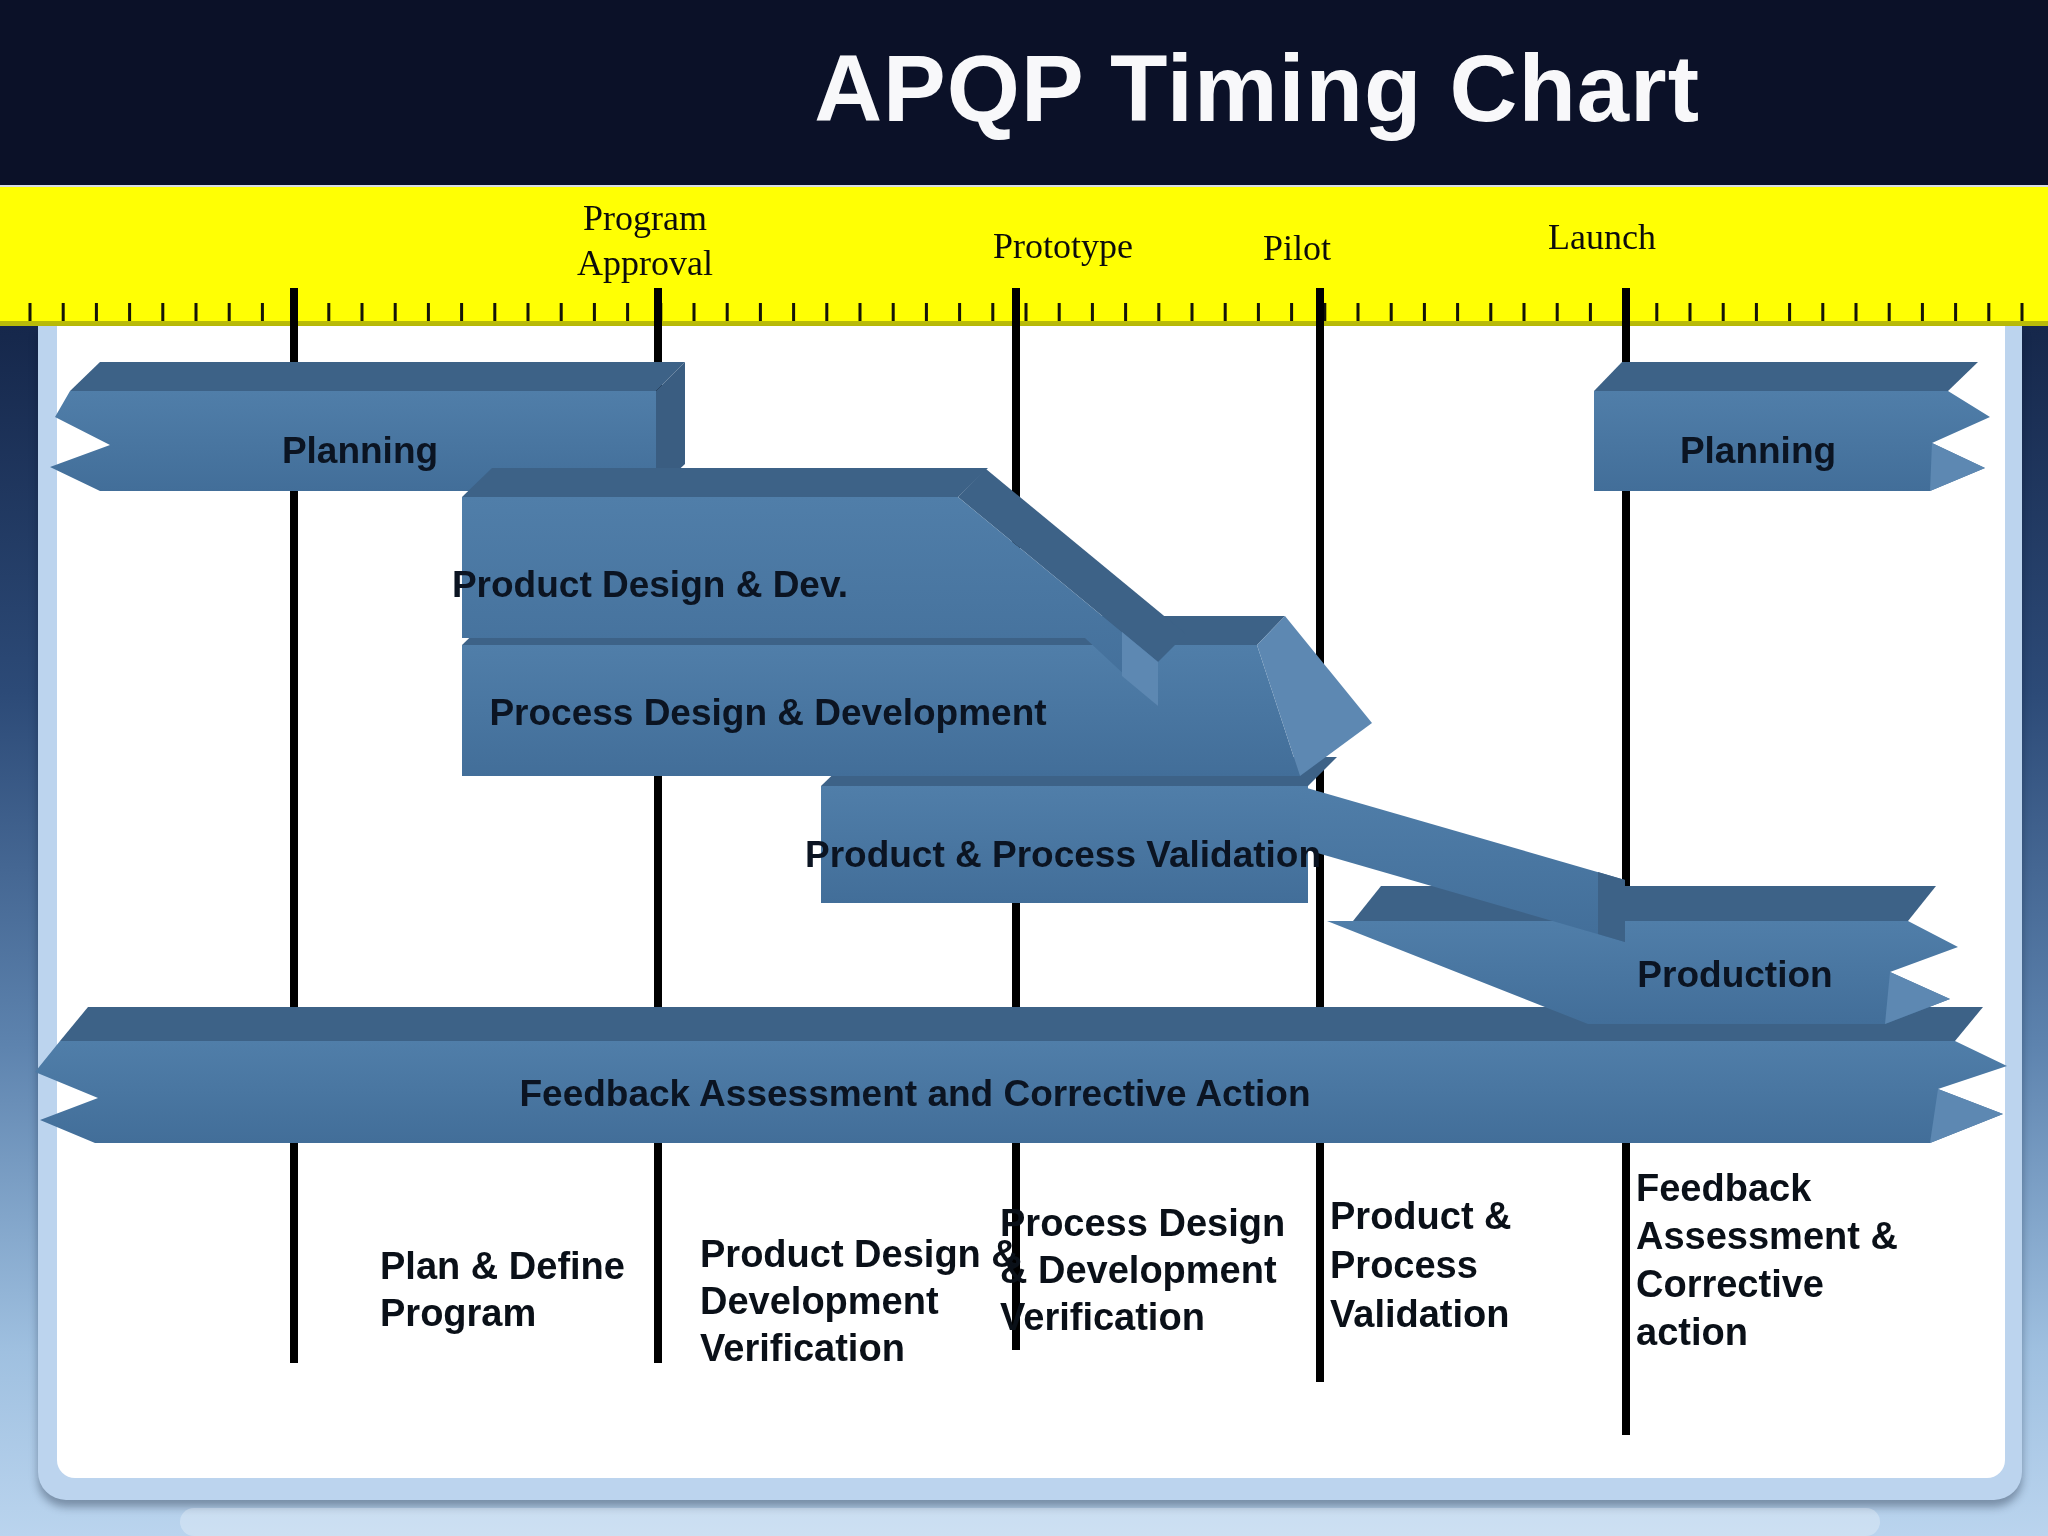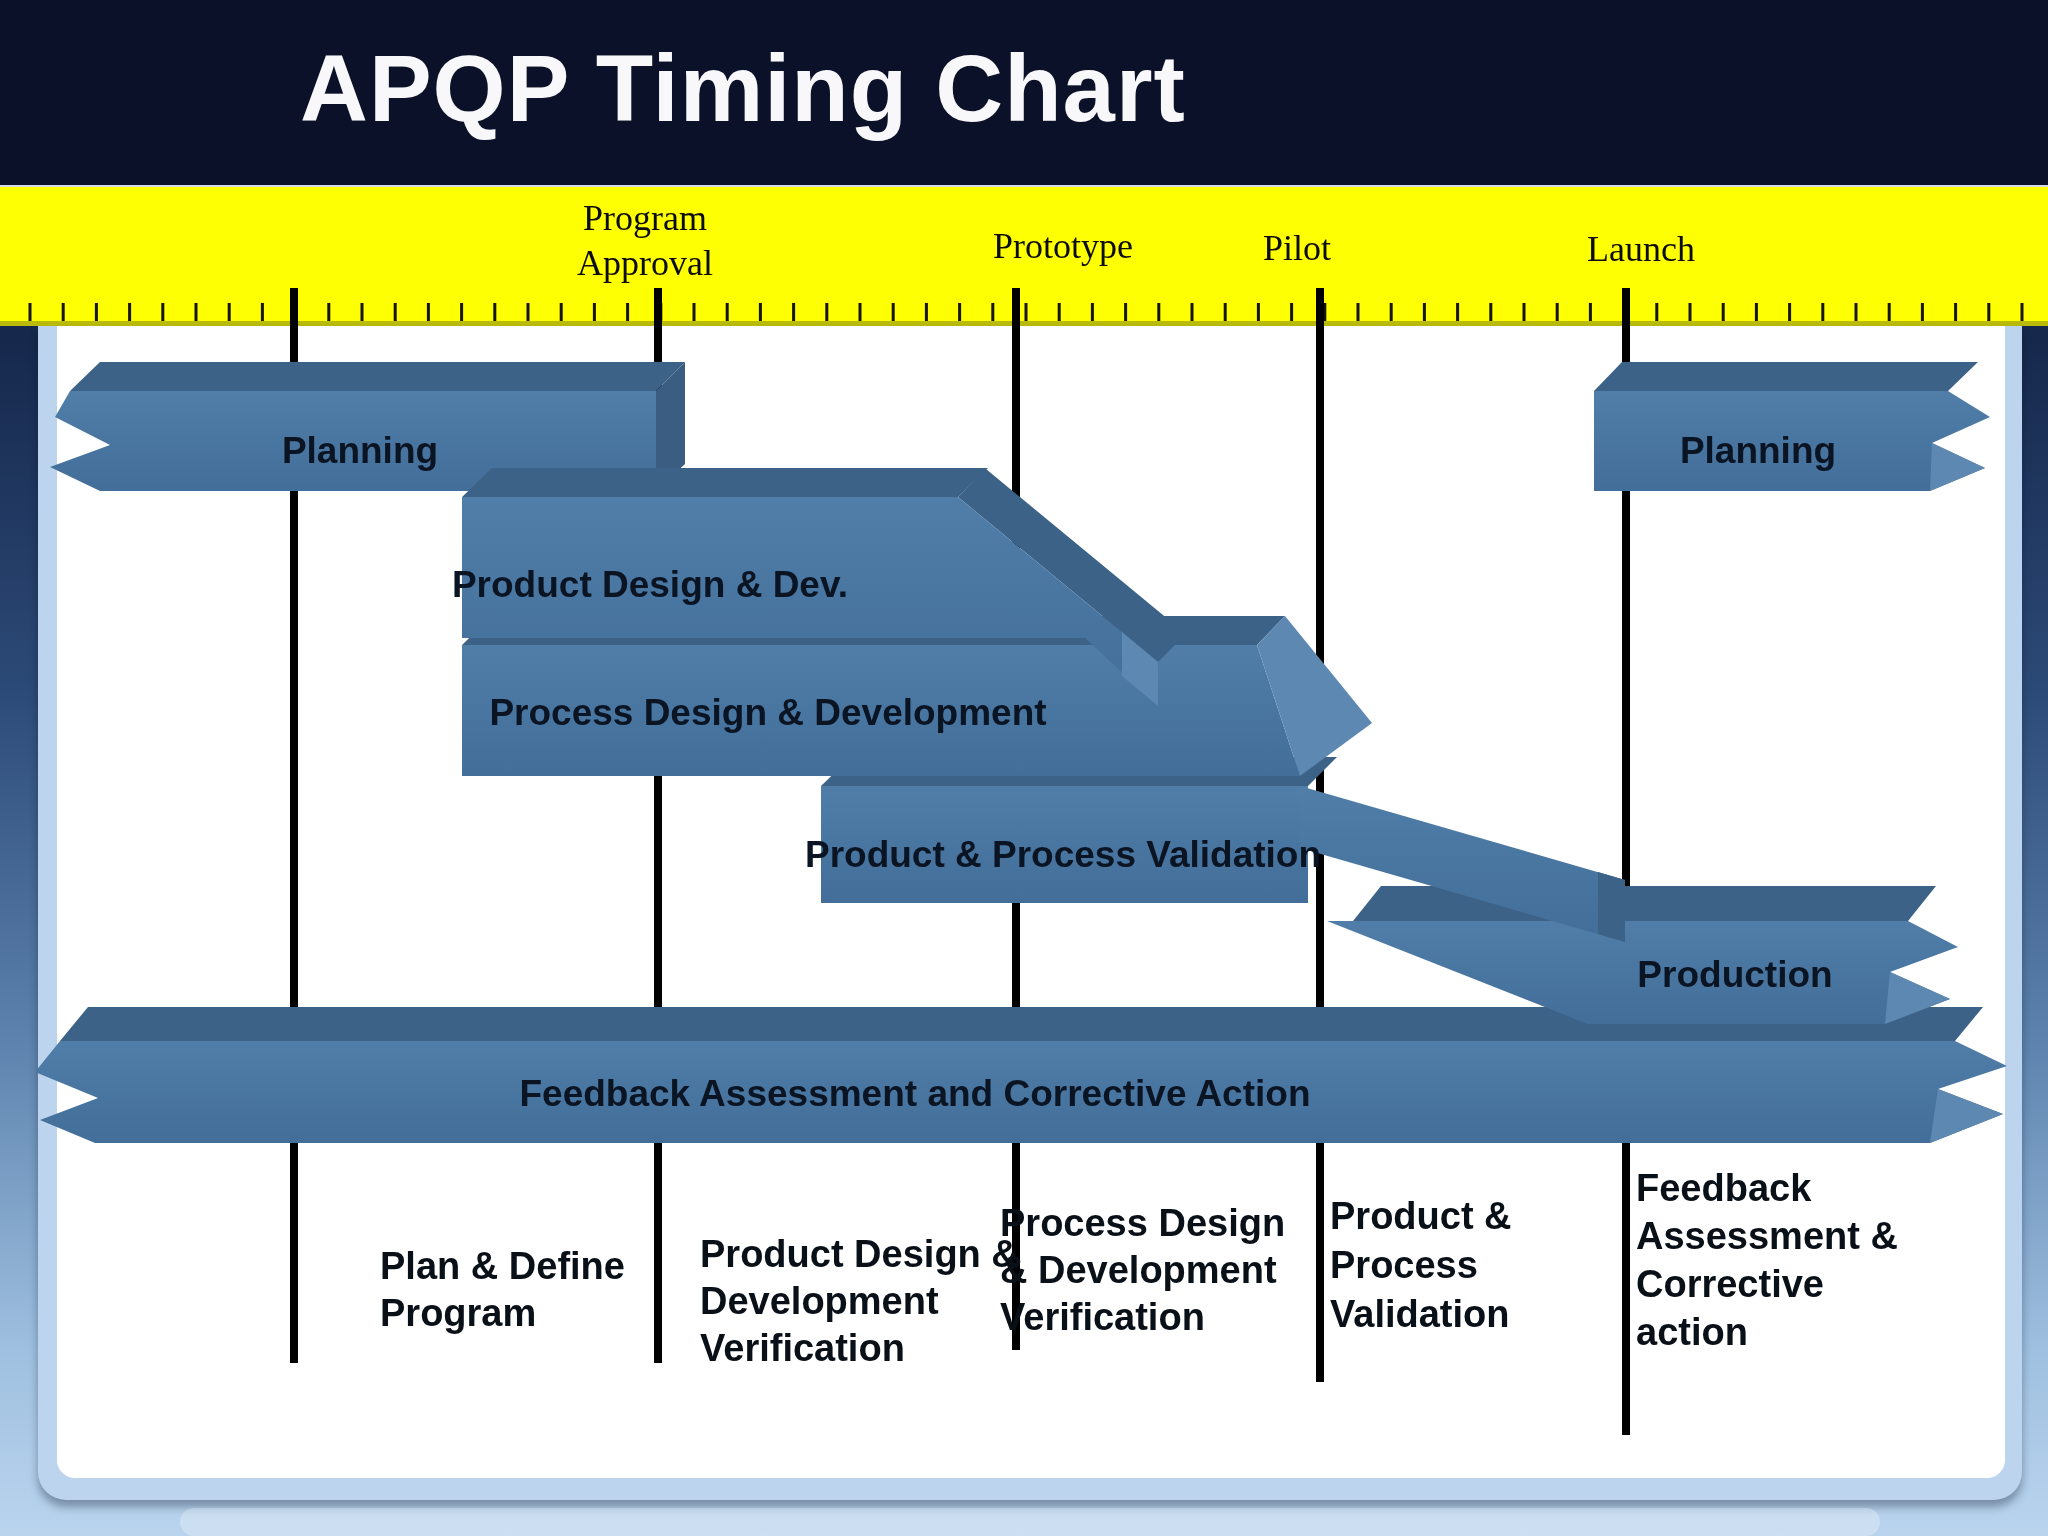--- a/index.html
+++ b/index.html
@@ -6,21 +6,21 @@
   body{
     width:2048px;height:1536px;overflow:hidden;position:relative;
     font-family:"Liberation Sans",sans-serif;
     background:linear-gradient(180deg,#0c1733 0%,#16284c 22%,#2c4a77 45%,#5d83ae 68%,#9fc0e0 88%,#bad4ee 100%);
   }
   .abs{position:absolute;}
   
   #header{left:0;top:0;width:2048px;height:185px;background:#0b1128;}
   #page-title{
     left:300px;top:34px;width:1400px;height:110px;line-height:110px;
-    color:#f8f8fa;font-size:94px;font-weight:bold;letter-spacing:1px;
+    color:#f8f8fa;font-size:94px;font-weight:bold;letter-spacing:1px;text-align:right;
   }
   
   #ruler-band{
     left:0;top:185px;width:2048px;height:141px;
     background:#ffff04;
     border-top:2px solid #d8dce2;
     border-bottom:5px solid #b9bb08;
     box-sizing:border-box;
   }
   .ms-label{
@@ -58,21 +58,21 @@
 
 <div class="abs" id="header">
   <div class="abs" id="page-title">APQP Timing Chart</div>
 </div>
 
 <div class="abs" id="ruler-band">
   <div class="ms-label" style="left:645px;top:9px;">Program
 Approval</div>
   <div class="ms-label" style="left:1020px;top:37px;margin-left:43px;">Prototype</div>
   <div class="ms-label" style="left:1297px;top:39px;text-align:right;">Pilot</div>
-  <div class="ms-label" style="left:1602px;top:40px;margin-left:39px;">Launch</div>
+  <div class="ms-label" style="left:1602px;top:28px;">Launch</div>
 </div>
 
 <div class="abs" id="panel-border"></div>
 <div class="abs" id="panel-white"></div>
 <div class="abs" id="reflection"></div>
 
 <svg class="abs" id="overlay" viewBox="0 0 2048 1536" xmlns="http://www.w3.org/2000/svg">
   <defs>
     <linearGradient id="faceG" x1="0" y1="0" x2="0" y2="1">
       <stop offset="0" stop-color="#507ea9"></stop>

